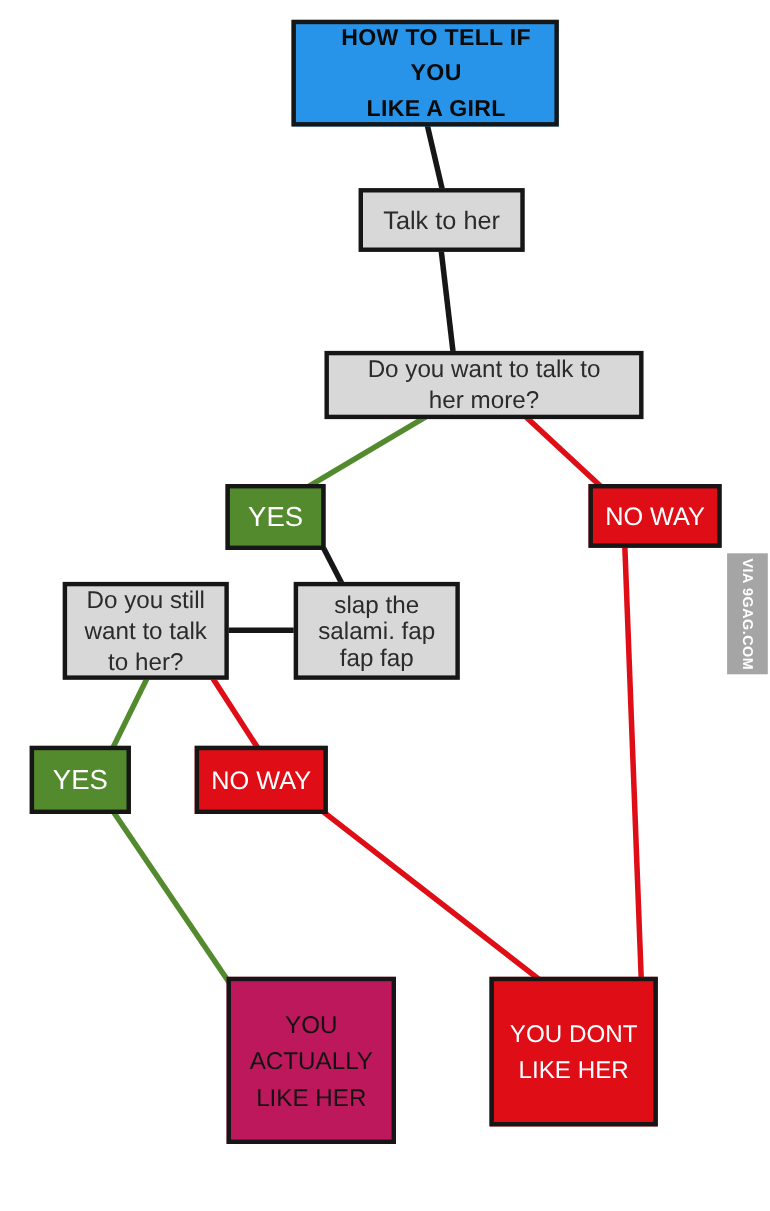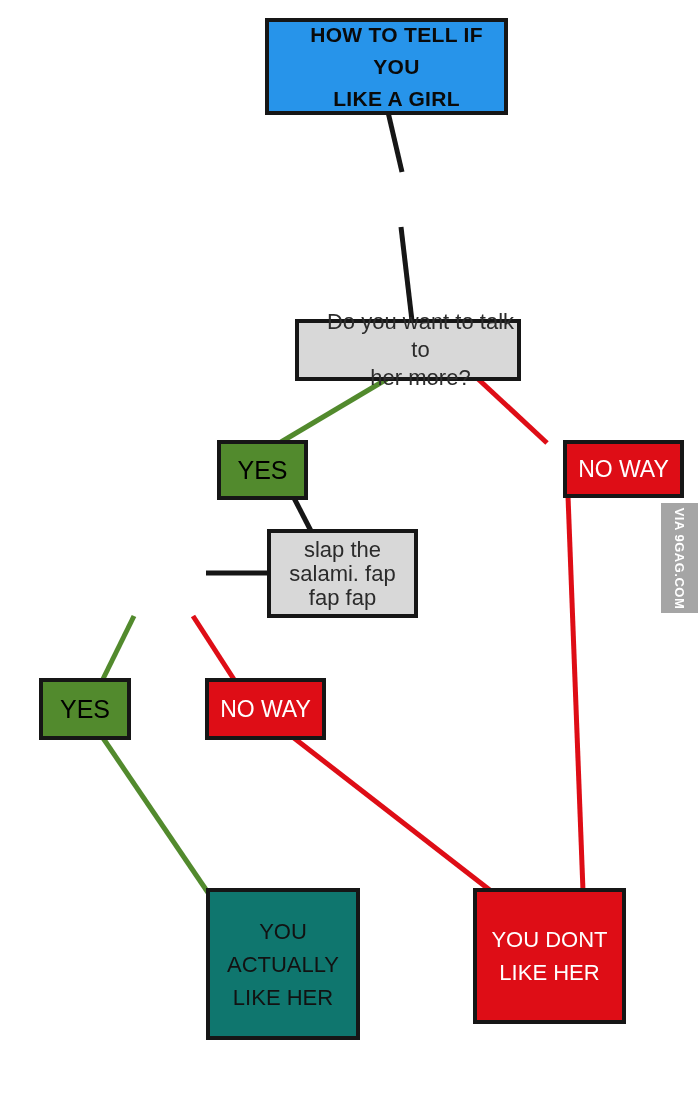--- a/index.html
+++ b/index.html
@@ -21,27 +21,27 @@
     box-sizing: border-box;
     border: 4px solid #161616;
     display: flex;
     align-items: center;
     justify-content: center;
     text-align: center;
     white-space: pre-line;
   }
   .gray   { background: #d8d8d8; color: #2b2b2b; }
   .blue   { background: #2794ea; color: #0a0a0a; font-weight: bold; }
-  .dgreen { background: #528a2d; color: #000000; margin-left: 12px; }
-  .bgreen { background: #0f766e; color: #121212; }
-  .red    { background: #de0d16; color: #ffffff; margin-left: 28px; }
+  .dgreen { background: #528a2d; color: #ffffff; }
+  .bgreen { background: #be185d; color: #121212; }
+  .red    { background: #de0d16; color: #ffffff; }
 
   .n-title     { left: 265px; top: 18px;  width: 243px; height: 97px;  font-size: 21px; line-height: 32px; letter-spacing: .3px; padding-left: 20px; }
   .n-talk      { left: 326px; top: 171px; width: 151px; height: 58px;  font-size: 23px; }
-  .n-want-more { left: 295px; top: 319px; width: 226px; height: 62px;  font-size: 22px; line-height: 28px; padding-left: 25px; }
+  .n-want-more { left: 295px; top: 319px; width: 290px; height: 62px;  font-size: 22px; line-height: 28px; }
   .n-yes1      { left: 205px; top: 440px; width: 91px;  height: 60px;  font-size: 25px; }
   .n-noway1    { left: 535px; top: 440px; width: 121px; height: 58px;  font-size: 23px; }
   .n-still     { left: 57px;  top: 529px; width: 151px; height: 89px;  font-size: 22px; line-height: 28px; }
   .n-salami    { left: 267px; top: 529px; width: 151px; height: 89px;  font-size: 22px; line-height: 24px; }
   .n-yes2      { left: 27px;  top: 678px; width: 92px;  height: 62px;  font-size: 25px; }
   .n-noway2    { left: 177px; top: 678px; width: 121px; height: 62px;  font-size: 23px; }
   .n-like      { left: 206px; top: 888px; width: 154px; height: 152px; font-size: 22px; line-height: 33px; }
   .n-dont      { left: 445px; top: 888px; width: 153px; height: 136px; font-size: 22px; line-height: 33px; }
 
   .watermark {
@@ -77,24 +77,28 @@
     <line x1="206" y1="573" x2="269" y2="573" stroke="#161616" stroke-width="5"></line>
     <line x1="134" y1="616" x2="102" y2="681" stroke="#528a2d" stroke-width="5"></line>
     <line x1="193" y1="616" x2="235" y2="681" stroke="#de0d16" stroke-width="5"></line>
     <line x1="103" y1="738" x2="211" y2="897" stroke="#528a2d" stroke-width="5"></line>
     <line x1="294" y1="738" x2="491" y2="891" stroke="#de0d16" stroke-width="5"></line>
     <line x1="568" y1="496" x2="583" y2="891" stroke="#de0d16" stroke-width="5"></line>
   </svg>
 
   <div class="node blue n-title">HOW TO TELL IF YOU
 LIKE A GIRL</div>
+  <div class="node gray n-talk">Talk to her</div>
   <div class="node gray n-want-more">Do you want to talk to
 her more?</div>
   <div class="node dgreen n-yes1">YES</div>
   <div class="node red n-noway1">NO WAY</div>
+  <div class="node gray n-still">Do you still
+want to talk
+to her?</div>
   <div class="node gray n-salami">slap the
 salami. fap
 fap fap</div>
   <div class="node dgreen n-yes2">YES</div>
   <div class="node red n-noway2">NO WAY</div>
   <div class="node bgreen n-like">YOU
 ACTUALLY
 LIKE HER</div>
   <div class="node red n-dont">YOU DONT
 LIKE HER</div>

